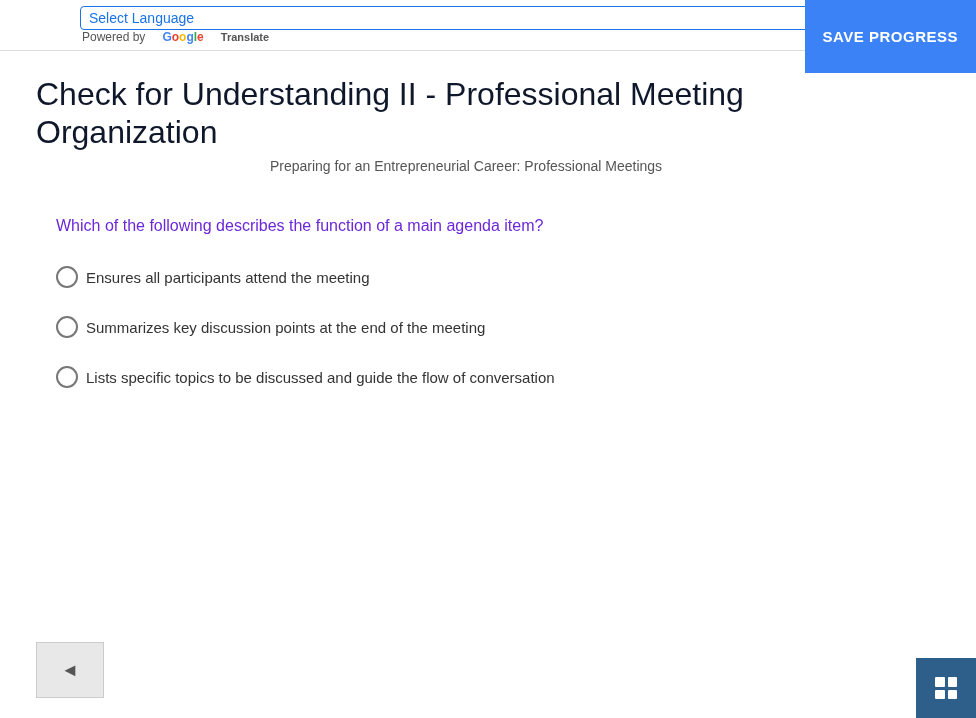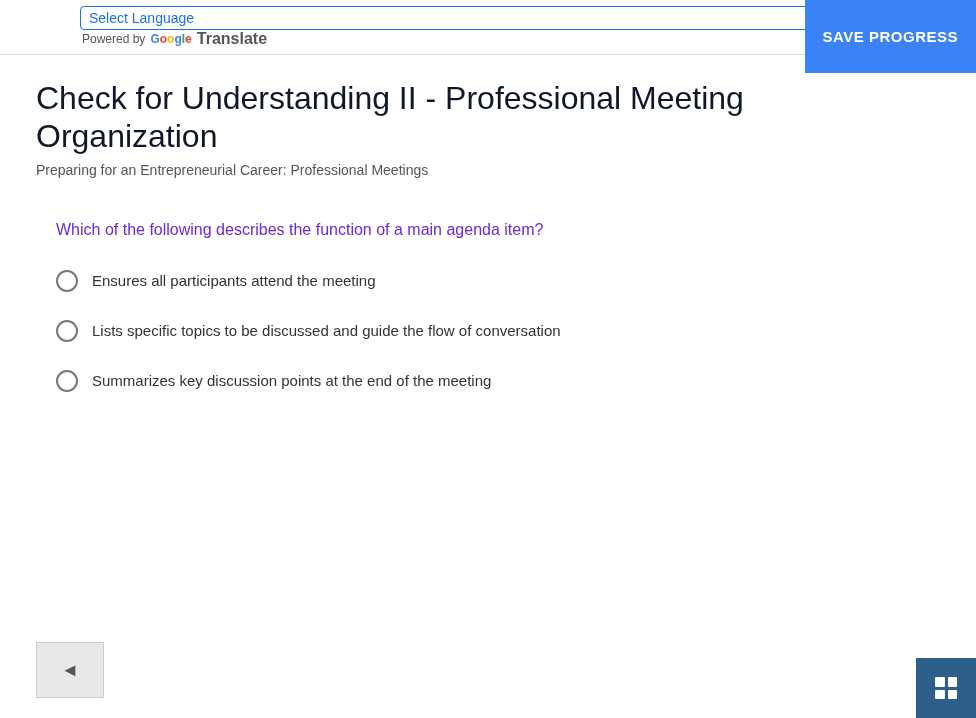--- a/index.html
+++ b/index.html
@@ -38,38 +38,38 @@
       color: #1a73e8;
       font-size: 14px;
       margin-left: 6px;
     }
 
     .powered-by {
       font-size: 12px;
       color: #555;
       display: flex;
       align-items: center;
-      gap: 5px;
+      gap: 17px;
       padding-left: 2px;
       text-align: center;
     }
 
     .google-text {
       display: inline-flex;
       gap: 0;
     }
 
     .g-blue { color: #4285F4; font-weight: bold; font-size: 12px; }
     .g-red  { color: #EA4335; font-weight: bold; font-size: 12px; }
     .g-yellow { color: #FBBC05; font-weight: bold; font-size: 12px; }
     .g-green  { color: #34A853; font-weight: bold; font-size: 12px; }
 
     .translate-text {
       font-weight: bold;
-      font-size: 16px;
+      font-size: 11px;
       color: #555;
     }
 
     
     .save-progress-btn {
       position: absolute;
       top: 0;
       right: 0;
       background: #3b82f6;
       color: #fff;
@@ -93,20 +93,21 @@
       font-weight: normal;
       color: #0f172a;
       margin-bottom: 6px;
       line-height: 1.2;
     }
 
     .quiz-subtitle {
       font-size: 14px;
       color: #555;
       margin-bottom: 20px;
+      text-align: center;
     }
 
     
     .progress-row {
       display: flex;
       align-items: center;
       justify-content: space-between;
       margin-bottom: 0;
     }
 
@@ -162,22 +163,22 @@
     }
 
     .answer-options {
       display: flex;
       flex-direction: column;
       gap: 28px;
     }
 
     .answer-option {
       display: flex;
-      align-items: center;
-      gap: 14px;
+      align-items: flex-end;
+      gap: 8px;
       cursor: pointer;
     }
 
     .radio-circle {
       width: 22px;
       height: 22px;
       border-radius: 50%;
       border: 2px solid #777;
       background: #fff;
       flex-shrink: 0;
@@ -303,26 +304,26 @@
     <div class="answer-options">
 
       <label class="answer-option">
         <div class="radio-circle"></div>
         <span class="answer-text">Ensures all participants attend the meeting</span>
       </label>
 
 
       <label class="answer-option">
         <div class="radio-circle"></div>
-        <span class="answer-text">Lists specific topics to be discussed and guide the flow of conversation</span>
+        <span class="answer-text">Summarizes key discussion points at the end of the meeting</span>
       </label>
 
       <label class="answer-option">
         <div class="radio-circle"></div>
-        <span class="answer-text">Summarizes key discussion points at the end of the meeting</span>
+        <span class="answer-text">Lists specific topics to be discussed and guide the flow of conversation</span>
       </label>
 
     </div>
   </div>
 </div>
 
 <div class="bottom-nav">
   <button class="prev-btn">
     <span>◄</span>
   </button>

